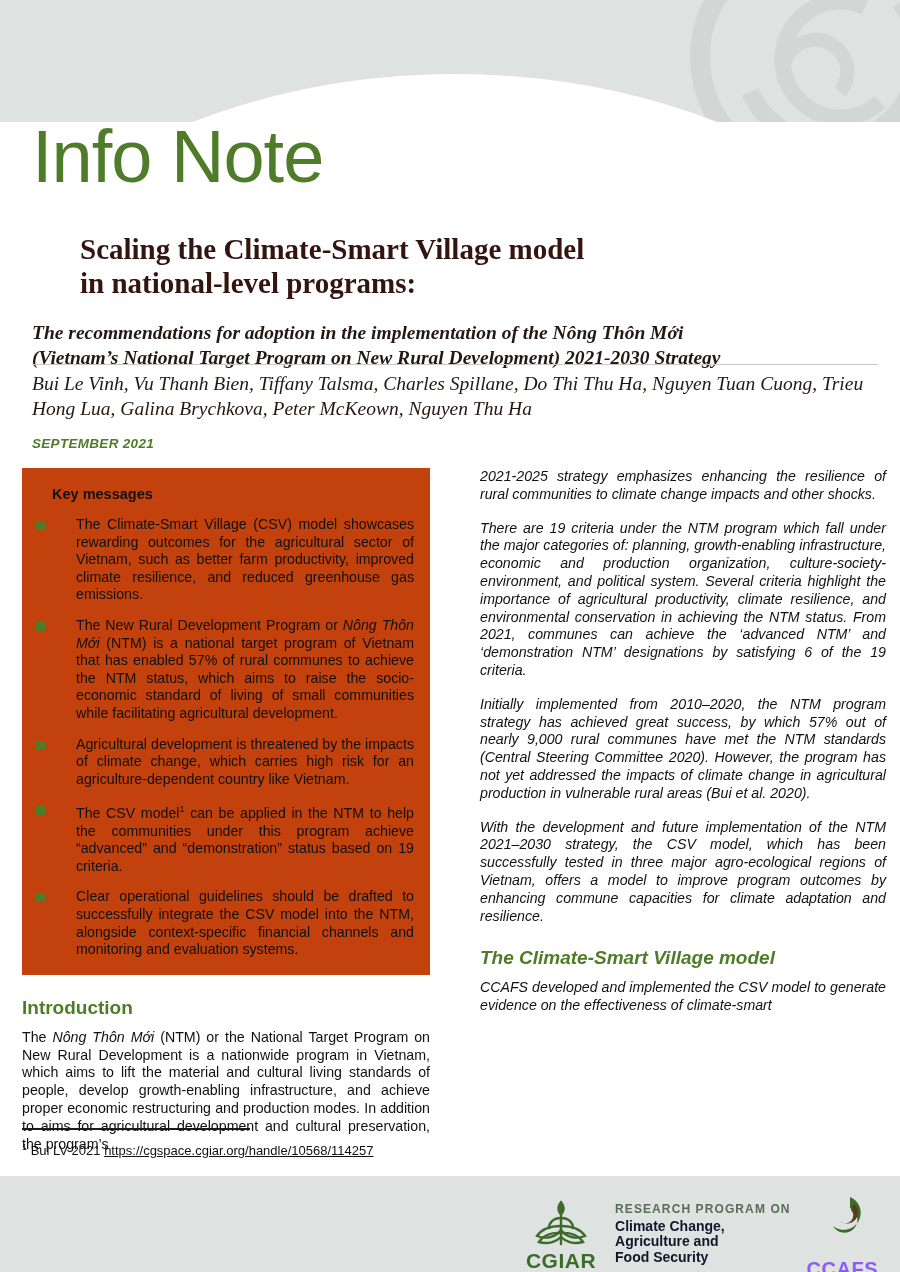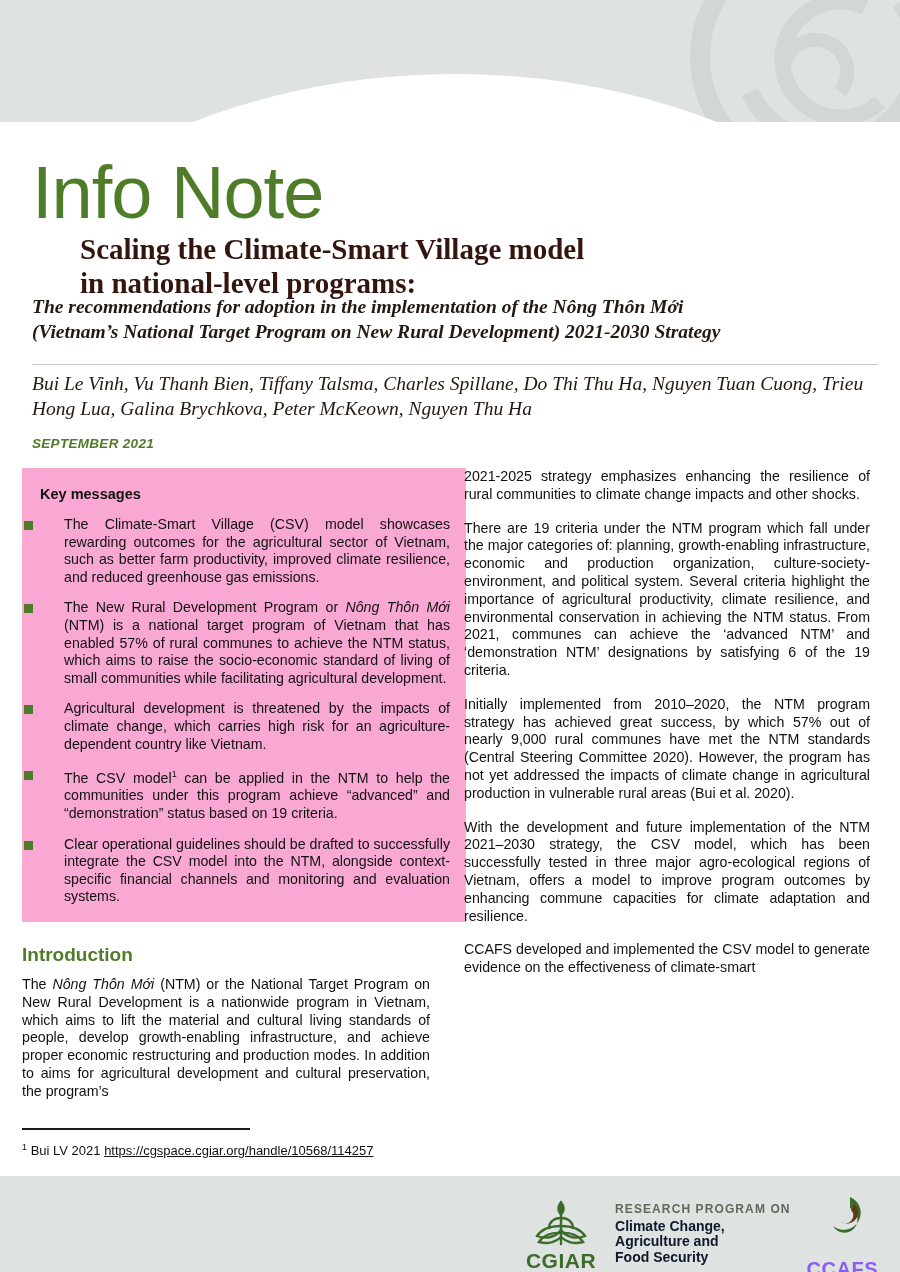--- a/index.html
+++ b/index.html
@@ -46,39 +46,38 @@
   .masthead {
     position: absolute;
     left: 32px;
     top: 118px;
     font-family: "Liberation Sans", sans-serif;
     font-size: 74px;
     line-height: 78px;
     font-weight: 300;
     letter-spacing: -1px;
     color: #4f7c29;
-    margin-top: 36px;
   }
 
   .doc-title {
     position: absolute;
     left: 32px;
     top: 232px;
     width: 840px;
     font-family: "Liberation Serif", serif;
     font-size: 29px;
     line-height: 34px;
     font-weight: 700;
     color: #34140f;
     margin-left: 48px;
   }
   .doc-subtitle {
     position: absolute;
     left: 32px;
-    top: 294px;
+    top: 320px;
     width: 846px;
     font-family: "Liberation Serif", serif;
     font-style: italic;
     font-weight: 700;
     font-size: 19.5px;
     line-height: 25px;
     color: #231812;
   }
   .rule {
     position: absolute;
@@ -113,31 +112,32 @@
 
   
   .col-left {
     position: absolute;
     left: 22px;
     top: 468px;
     width: 408px;
   }
   .col-right {
     position: absolute;
-    left: 464px;
+    left: 480px;
     top: 468px;
     width: 406px;
+    font-style: italic;
   }
 
   
   .keybox {
-    background: #f9a8d4;
-    padding: 16px 16px 14px 2px;
+    background: #c2410c;
+    padding: 16px 16px 14px 14px;
     box-sizing: border-box;
-    width: 444px;
+    width: 408px;
   }
   .keybox-title {
     font-size: 14.5px;
     font-weight: 700;
     color: #111;
     margin: 2px 0 14px 16px;
   }
   .key-item {
     display: flex;
     align-items: flex-start;
@@ -322,20 +322,21 @@
   <p class="body">
     <span>The </span><i>Nông Thôn Mới</i><span> (NTM) or the National Target Program on New Rural Development is a nationwide program in Vietnam, which aims to lift the material and cultural living standards of people, develop growth-enabling infrastructure, and achieve proper economic restructuring and production modes. In addition to aims for agricultural development and cultural preservation, the program’s</span>
   </p>
 </div>
 
 <div class="col-right">
   <p class="body">2021-2025 strategy emphasizes enhancing the resilience of rural communities to climate change impacts and other shocks.</p>
   <p class="body">There are 19 criteria under the NTM program which fall under the major categories of: planning, growth-enabling infrastructure, economic and production organization, culture-society-environment, and political system. Several criteria highlight the importance of agricultural productivity, climate resilience, and environmental conservation in achieving the NTM status. From 2021, communes can achieve the ‘advanced NTM’ and ‘demonstration NTM’ designations by satisfying 6 of the 19 criteria.</p>
   <p class="body">Initially implemented from 2010–2020, the NTM program strategy has achieved great success, by which 57% out of nearly 9,000 rural communes have met the NTM standards (Central Steering Committee 2020). However, the program has not yet addressed the impacts of climate change in agricultural production in vulnerable rural areas (Bui et al. 2020).</p>
   <p class="body">With the development and future implementation of the NTM 2021–2030 strategy, the CSV model, which has been successfully tested in three major agro-ecological regions of Vietnam, offers a model to improve program outcomes by enhancing commune capacities for climate adaptation and resilience.</p>
+  <h2 class="section">The Climate-Smart Village model</h2>
   <p class="body">CCAFS developed and implemented the CSV model to generate evidence on the effectiveness of climate-smart</p>
 </div>
 
 <div class="footnote-wrap">
   <div class="footnote-rule"></div>
   <div class="footnote">
     <sup>1</sup>
     <span>Bui LV 2021 </span><span class="link">https://cgspace.cgiar.org/handle/10568/114257</span>
   </div>
 </div>

